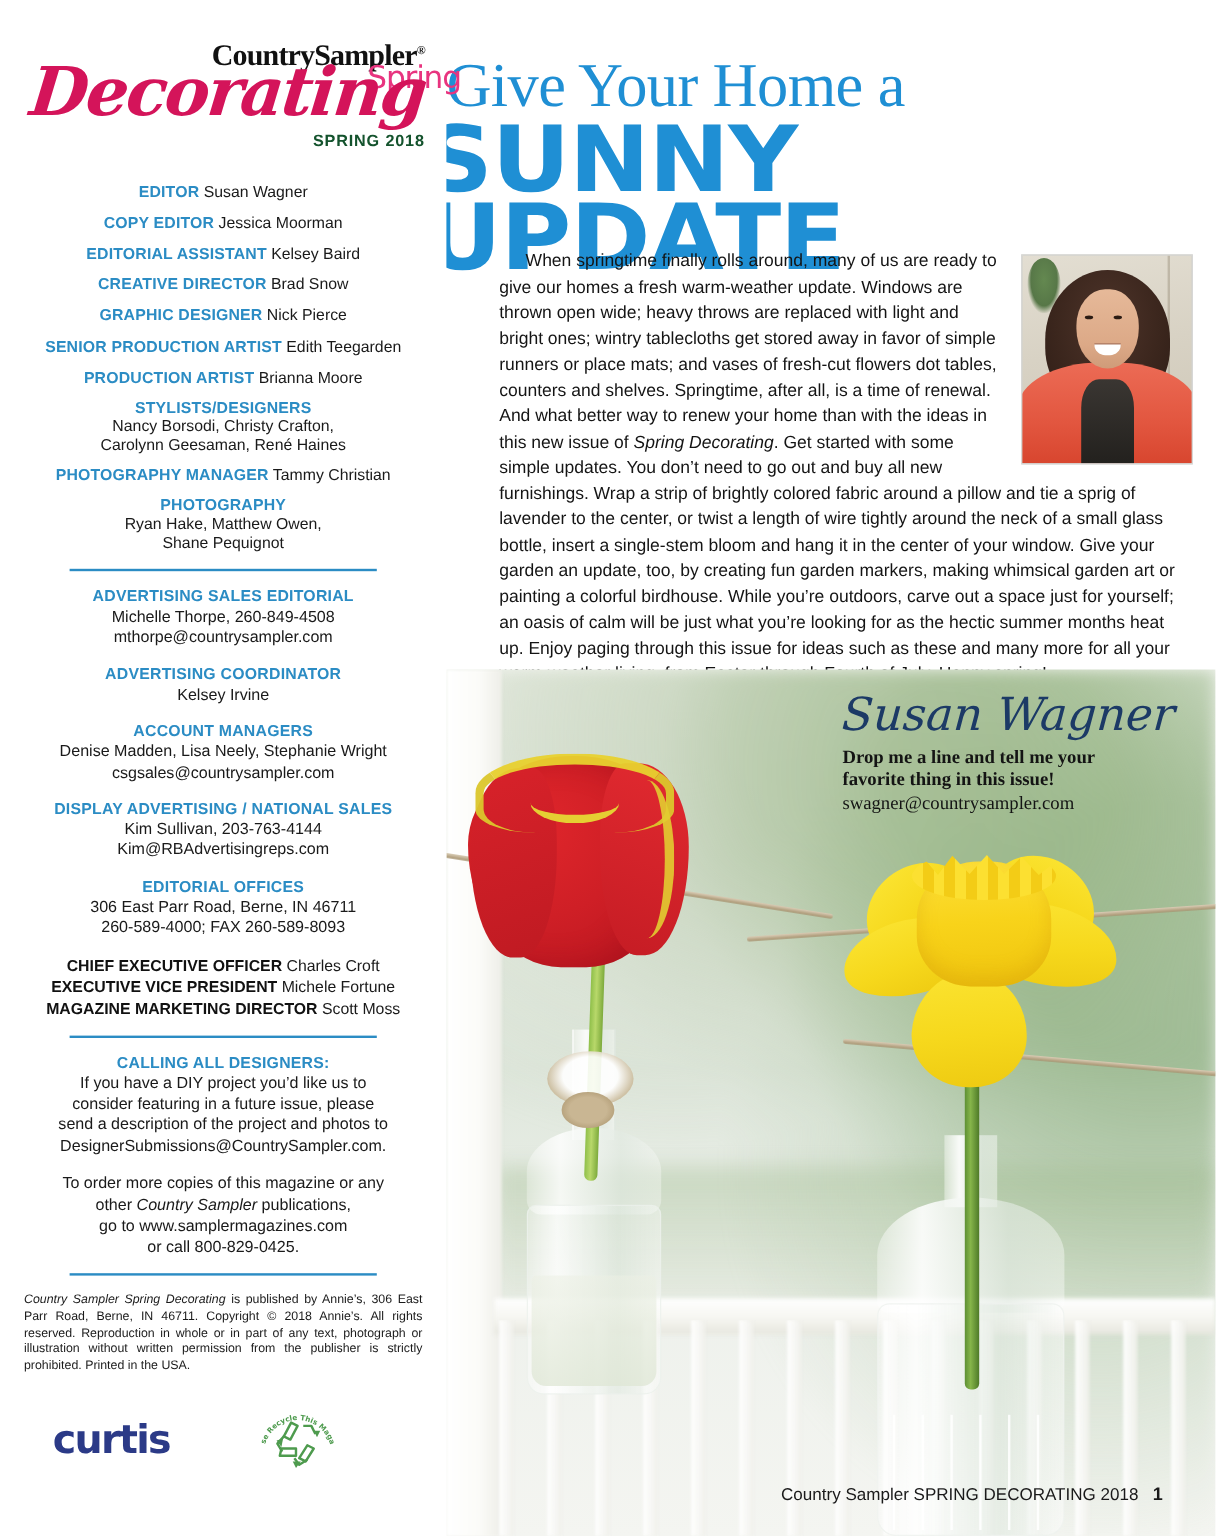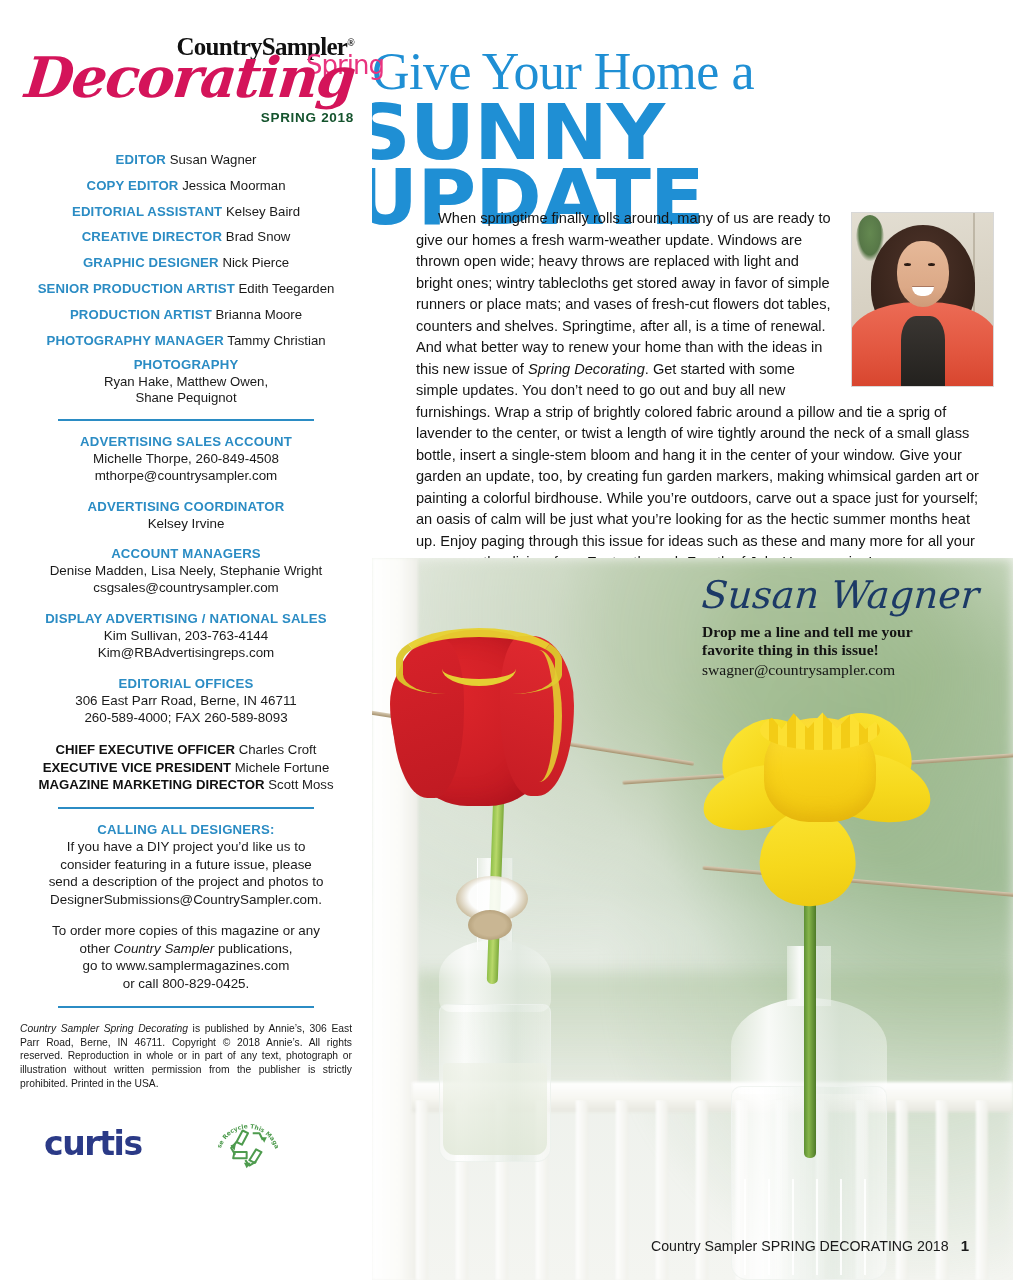--- a/index.html
+++ b/index.html
@@ -401,33 +401,38 @@
 
     <div class="credits">
       <div class="credit-line"><span class="lbl">EDITOR</span> <span class="val">Susan Wagner</span></div>
       <div class="credit-line"><span class="lbl">COPY EDITOR</span> <span class="val">Jessica Moorman</span></div>
       <div class="credit-line"><span class="lbl">EDITORIAL ASSISTANT</span> <span class="val">Kelsey Baird</span></div>
       <div class="credit-line"><span class="lbl">CREATIVE DIRECTOR</span> <span class="val">Brad Snow</span></div>
       <div class="credit-line"><span class="lbl">GRAPHIC DESIGNER</span> <span class="val">Nick Pierce</span></div>
       <div class="credit-line"><span class="lbl">SENIOR PRODUCTION ARTIST</span> <span class="val">Edith Teegarden</span></div>
       <div class="credit-line"><span class="lbl">PRODUCTION ARTIST</span> <span class="val">Brianna Moore</span></div>
 
+      <div class="credit-stack">
+        <span class="lbl">STYLISTS/DESIGNERS</span>
+        <span class="val">Nancy Borsodi, Christy Crafton,</span>
+        <span class="val">Carolynn Geesaman, René Haines</span>
+      </div>
 
       <div class="credit-line"><span class="lbl">PHOTOGRAPHY MANAGER</span> <span class="val">Tammy Christian</span></div>
 
       <div class="credit-stack">
         <span class="val"><span class="lbl">PHOTOGRAPHY</span> <span>Ryan Hake, Matthew Owen,</span></span>
         <span class="val">Shane Pequignot</span>
       </div>
     </div>
 
     <div class="rule"></div>
 
     <div class="sect">
-      <span class="lbl">ADVERTISING SALES ACCOUNT</span>
+      <span class="lbl">ADVERTISING SALES EDITORIAL</span>
       <span class="val">Michelle Thorpe, 260-849-4508</span>
       <span class="val">mthorpe@countrysampler.com</span>
     </div>
 
     <div class="sect">
       <span class="lbl">ADVERTISING COORDINATOR</span>
       <span class="val">Kelsey Irvine</span>
     </div>
 
     <div class="sect">

